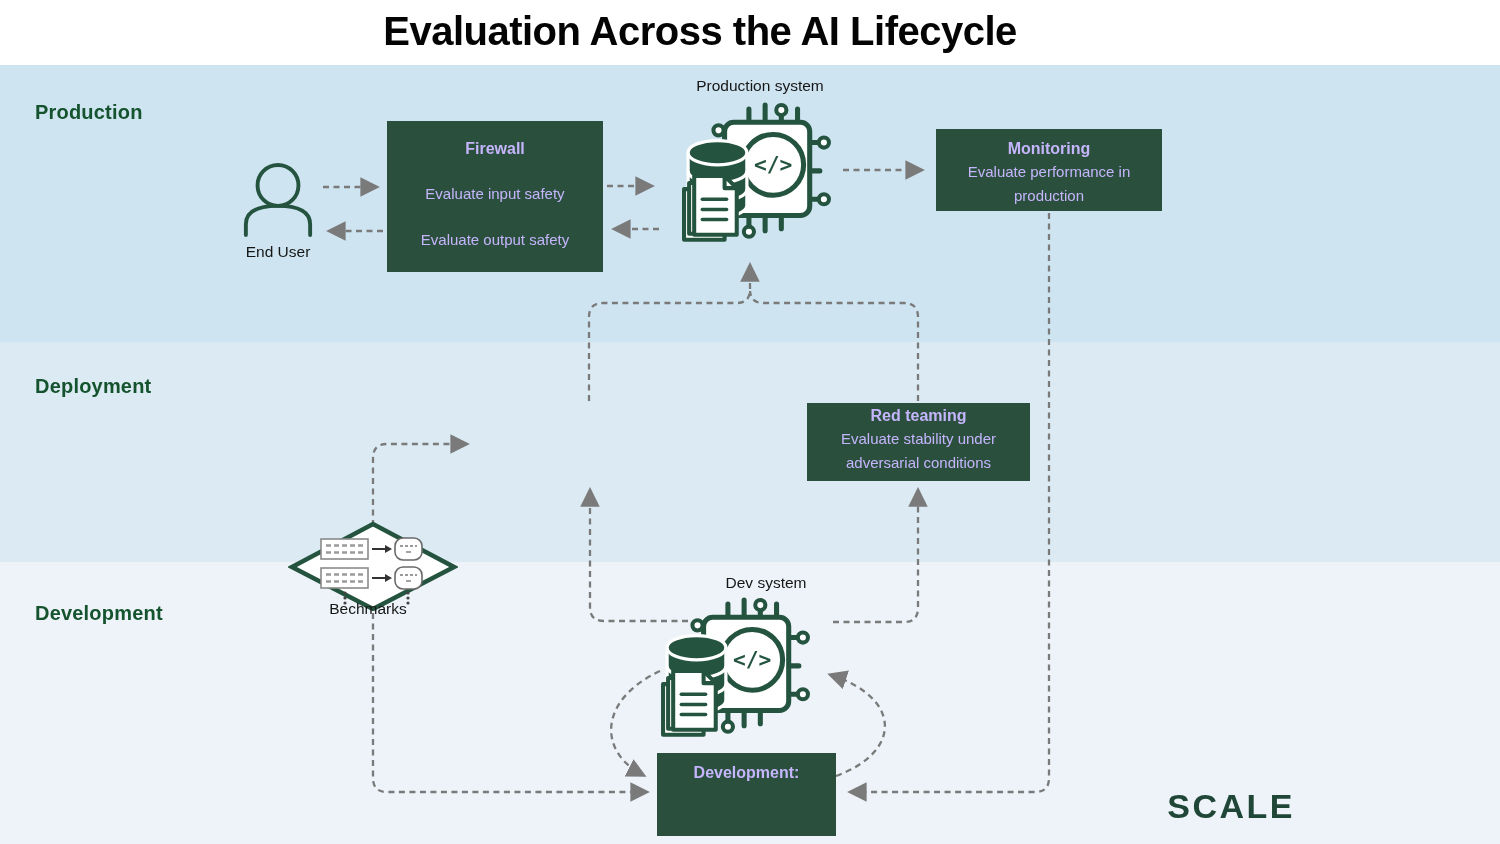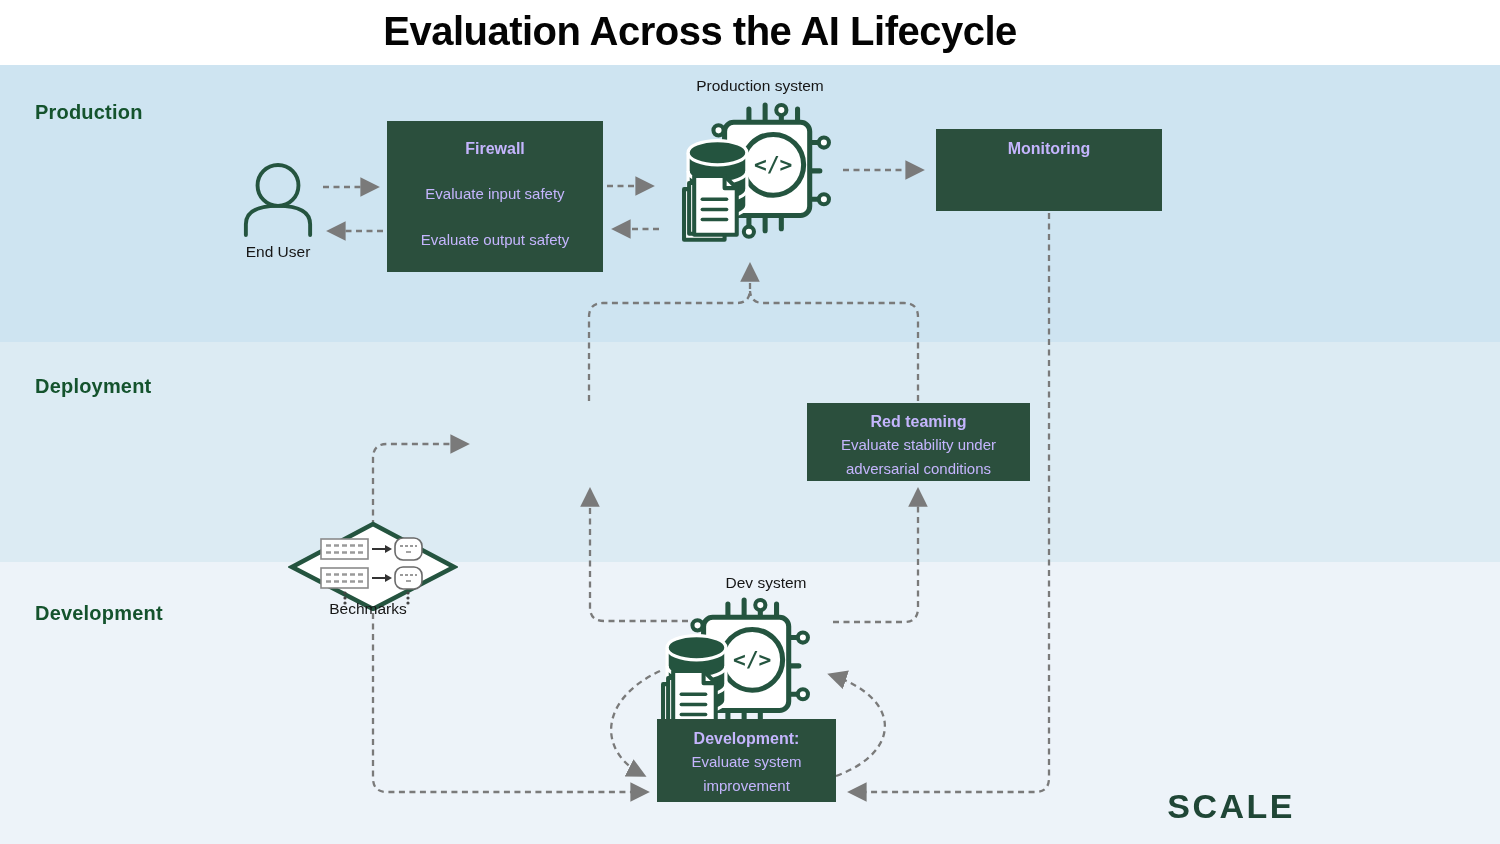--- a/index.html
+++ b/index.html
@@ -40,22 +40,22 @@
     padding-top:8px;
   }
   .node-box .bx-title{font-weight:700;font-size:16px;line-height:1.45;}
   .box-firewall{
     left:387px;top:121px;width:216px;height:151px;
     display:flex;flex-direction:column;justify-content:space-between;
     padding:16px 8px 20px;
   }
   .box-monitoring{left:936px;top:129px;width:226px;height:82px;padding:8px 13px 0;}
   .box-cicd{left:477px;top:403px;width:224px;height:78px;padding:7px 36px 0;}
-  .box-redteaming{left:807px;top:403px;width:223px;height:78px;padding:7px 11px 0;}
-  .box-development{left:657px;top:719px;width:179px;height:83px;padding:8px 9px 0;}
+  .box-redteaming{left:807px;top:403px;width:223px;height:78px;padding:1px 11px 0;}
+  .box-development{left:657px;top:753px;width:179px;height:83px;padding:8px 9px 0;}
   .icon-label{
     position:absolute;text-align:center;font-size:15.5px;color:#161616;
   }
   .lbl-enduser{left:218px;top:243px;width:120px;}
   .lbl-prodsys{left:660px;top:77px;width:200px;}
   .lbl-devsys{left:696px;top:574px;width:140px;}
   .lbl-benchmarks{left:298px;top:600px;width:140px;}
   .overlay{position:absolute;left:0;top:0;pointer-events:none;}
   .overlay .conn{fill:none;stroke:var(--arrow_gray);stroke-width:2.3;stroke-dasharray:6 4.5;}
   .arrowhead{fill:var(--arrow_gray);}
@@ -210,28 +210,28 @@
   <div class="icon-label lbl-benchmarks">Bechmarks</div>
 
   <div class="node-box box-firewall">
     <div class="bx-title">Firewall</div>
     <div>Evaluate input safety</div>
     <div>Evaluate output safety</div>
   </div>
 
   <div class="node-box box-monitoring">
     <div class="bx-title">Monitoring</div>
+    <div>Evaluate performance in production</div>
   </div>
 
 
   <div class="node-box box-redteaming">
     <div class="bx-title">Red teaming</div>
     <div>Evaluate stability under adversarial conditions</div>
   </div>
 
   <div class="node-box box-development">
     <div class="bx-title">Development:</div>
-    <div>Evaluate system improvement</div>
   </div>
 
   <div class="logo">SCALE</div>
 
 </div>
 
 </body></html>

